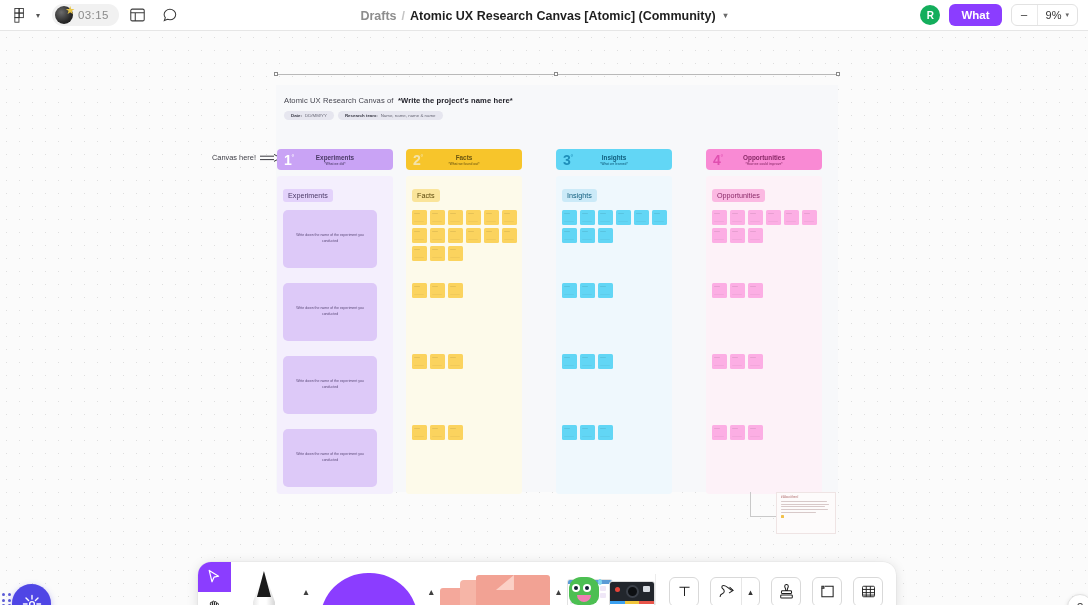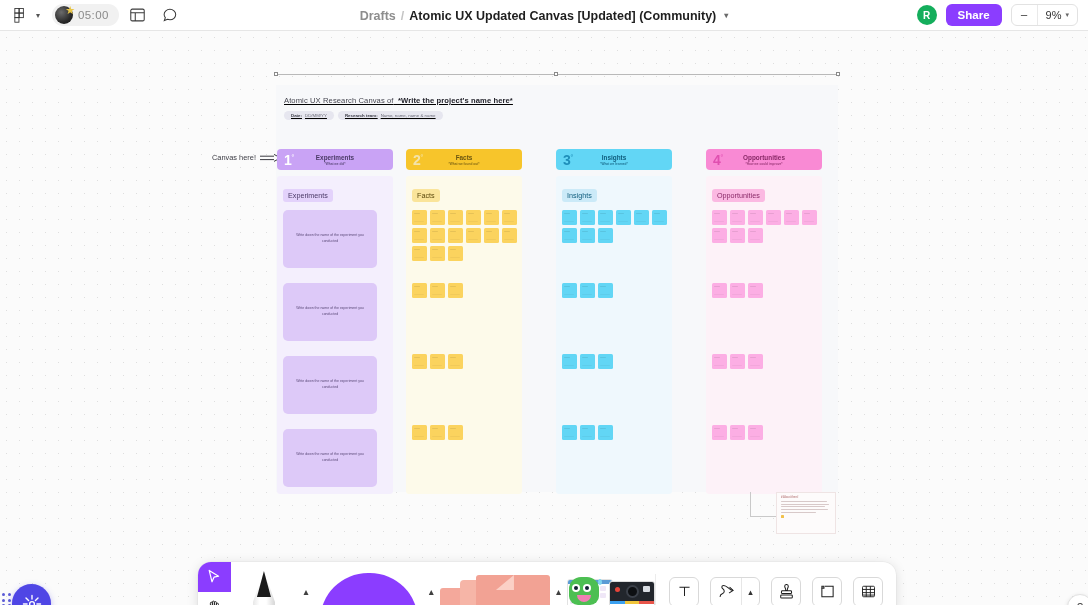--- a/index.html
+++ b/index.html
@@ -98,21 +98,21 @@
     border: 1px solid #8a8a8a; top: -1px;
   }
 
   .frame {
     position: absolute; left: 276px; top: 54px;
     width: 562px; height: 407px;
     background: #f7f8fa;
   }
 
   
-  .title-block { position: absolute; left: 284px; top: 65px; width: 300px; text-decoration: underline; }
+  .title-block { position: absolute; left: 284px; top: 65px; width: 300px; }
   .title-line { font-size: 7.6px; color: #45454f; letter-spacing: .1px; }
   .title-line b { color: #22222a; font-weight: 700; }
   .meta-row { display: flex; gap: 4px; margin-top: 6px; }
   .meta-pill {
     background: #e6e6ef; border-radius: 7px;
     padding: 2px 7px; font-size: 4.4px; color: #6a6a78;
     display: flex; gap: 3px; white-space: nowrap;
   }
   .meta-pill b { color: #3a3a46; font-weight: 700; }
 
@@ -314,45 +314,45 @@
         <rect x="0.6" y="0.6" width="5.2" height="5.8"></rect>
           <rect x="6.2" y="0.6" width="5.2" height="5.8"></rect>
         <rect x="0.6" y="6.4" width="5.2" height="5.8"></rect>
           <rect x="6.2" y="6.4" width="5.2" height="5.8"></rect>
         <rect x="0.6" y="12.2" width="5.2" height="5.8"></rect>
       </svg>
     </div>
     <span class="chev">▾</span>
     <div class="timer-pill">
       <span class="timer-av"></span>
-      <span class="timer-txt">05:00</span>
+      <span class="timer-txt">03:15</span>
     </div>
     <div class="tb-icon">
       <svg width="15" height="14" viewBox="0 0 16 15" fill="none" stroke="#3a3a3a" stroke-width="1.1">
         <rect x="0.8" y="1.2" width="14.4" height="12.6" rx="1.6"></rect>
           <path d="M0.8 5.2H15.2M5.6 5.2V13.8"></path>
       </svg>
     </div>
     <div class="tb-icon">
       <svg width="14" height="14" viewBox="0 0 15 15" fill="none" stroke="#3a3a3a" stroke-width="1.1">
         <path d="M13.6 7c0 3.2-2.8 5.6-6.2 5.6-.9 0-1.8-.2-2.6-.5L1.4 13.4l1.1-3A5.4 5.4 0 0 1 1.2 7C1.2 3.8 4 1.4 7.4 1.4S13.6 3.8 13.6 7Z"></path>
       </svg>
     </div>
   </div>
 
   <div class="tb-center">
     <span class="crumb-draft">Drafts</span>
     <span class="crumb-sep">/</span>
-    <span class="crumb-title">Atomic UX Updated Canvas [Updated] (Community)</span>
+    <span class="crumb-title">Atomic UX Research Canvas [Atomic] (Community)</span>
     <span class="crumb-chev">▾</span>
   </div>
 
   <div class="tb-right">
     <div class="avatar">R</div>
-    <button class="share-btn">Share</button>
+    <button class="share-btn">What</button>
     <div class="zoom-group">
       <div class="zoom-minus">−</div>
       <div class="zoom-val">
         <span>9%</span>
         <span style="font-size:7px;color:#666">▾</span>
       </div>
     </div>
   </div>
 </div>
 

